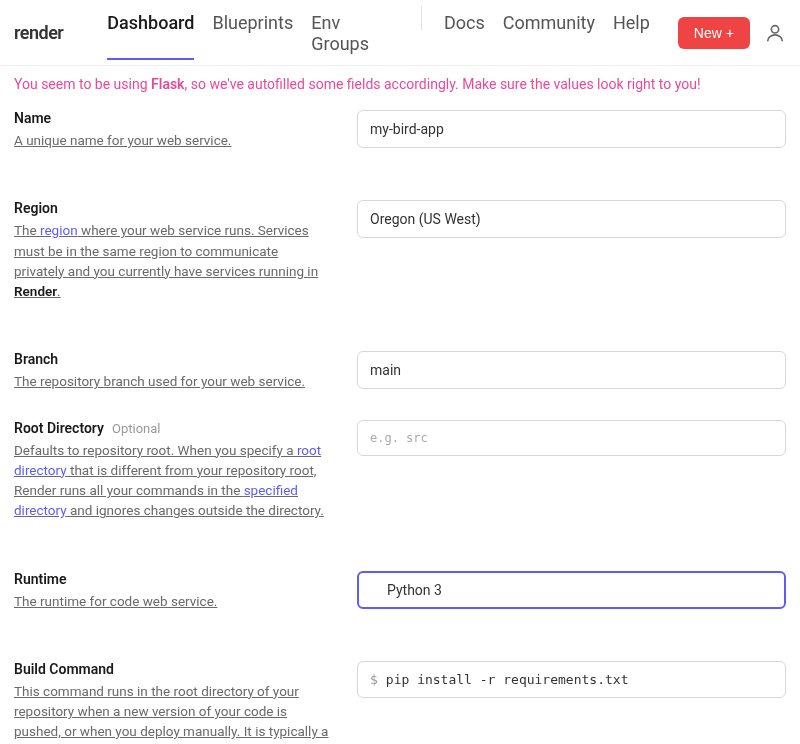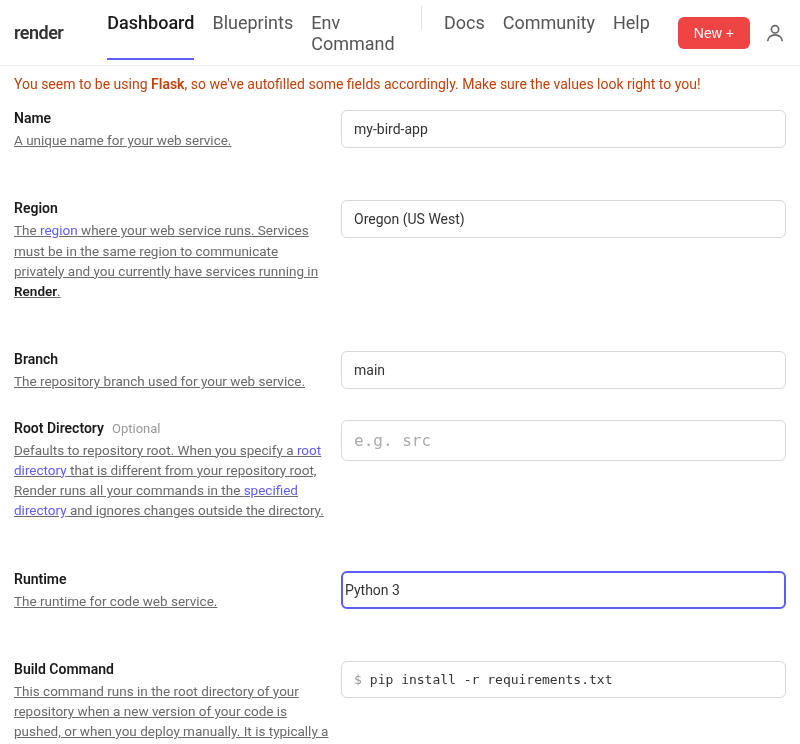--- a/index.html
+++ b/index.html
@@ -8,54 +8,54 @@
     .header { display: flex; align-items: center; padding: 10px 14px; border-bottom: 1px solid #f0f0f0; gap: 14px; height: 66px; }
     .logo { font-size: 18px; font-weight: 600; color: #333; letter-spacing: -0.5px; }
     .nav { display: flex; gap: 18px; margin-left: 30px; }
     .nav-item { font-size: 18px; color: #555; cursor: pointer; padding: 6px 0; }
     .nav-item.active { color: #1a1a1a; border-bottom: 2px solid #5d5df5; font-weight: 500; }
     .nav-divider { width: 1px; background: #e0e0e0; height: 24px; margin: 0 4px; }
     .spacer { flex: 1; }
     .new-btn { background: #ef4444; color: #fff; border: none; padding: 8px 16px; border-radius: 6px; font-size: 14px; font-weight: 500; display: flex; align-items: center; gap: 4px; cursor: pointer; }
     .user-icon svg { display: block; }
     
-    .banner { padding: 10px 14px 18px 14px; font-size: 14px; color: #c2410c; }
+    .banner { padding: 10px 14px 18px 14px; font-size: 14px; color: #ec4899; }
     .banner strong { font-weight: 600; }
     
     .form { padding: 0 14px; }
-    .row { display: flex; gap: 12px; margin-bottom: 28px; }
+    .row { display: flex; gap: 28px; margin-bottom: 28px; }
     .row.tall { margin-bottom: 50px; }
     .left { width: 315px; flex: 0 0 315px; }
     .right { flex: 1; }
     
     .label-row { display: flex; align-items: baseline; gap: 8px; margin-bottom: 4px; }
     .label { font-size: 14px; font-weight: 600; color: #1a1a1a; }
     .optional { font-size: 13px; color: #999; font-weight: 400; }
     .desc { font-size: 13.5px; color: #6a6a6a; line-height: 1.5; text-decoration: underline; }
     .desc a { color: #5d5df5; text-decoration: none; }
     .desc strong { font-weight: 600; color: #1a1a1a;}
     
     .input { width: 100%; padding: 10px 12px; border: 1px solid #d8d8dc; border-radius: 6px; font-size: 14px; color: #333; background: #fff; font-family: inherit; }
     .input::placeholder { color: #aaa; }
-    .input.focused { border: 2px solid #5d5df5; padding: 9px 2px; }
-    .input.mono { font-family: ui-monospace, Menlo, Monaco, monospace; font-size: 16px; }
+    .input.focused { border: 2px solid #5d5df5; padding: 9px 28px; }
+    .input.mono { font-family: ui-monospace, Menlo, Monaco, monospace; font-size: 12px; }
     
     .cmd-wrap { display: flex; align-items: center; width: 100%; border: 1px solid #d8d8dc; border-radius: 6px; background: #fff; padding: 10px 12px; gap: 8px; }
     .prompt { font-family: ui-monospace, Menlo, Monaco, monospace; font-size: 13px; color: #999; }
     .cmd-wrap input { border: none; outline: none; flex: 1; font-family: ui-monospace, Menlo, Monaco, monospace; font-size: 13px; color: #333; }
   </style>
 </head>
 <body>
 
 <div class="header">
   <div class="logo">render</div>
   <div class="nav">
     <div class="nav-item active">Dashboard</div>
     <div class="nav-item">Blueprints</div>
-    <div class="nav-item">Env Command</div>
+    <div class="nav-item">Env Groups</div>
     <div class="nav-divider"></div>
     <div class="nav-item">Docs</div>
     <div class="nav-item">Community</div>
     <div class="nav-item">Help</div>
   </div>
   <div class="spacer"></div>
   <button class="new-btn">
     <span>New</span>
     <span>+</span>
   </button>

